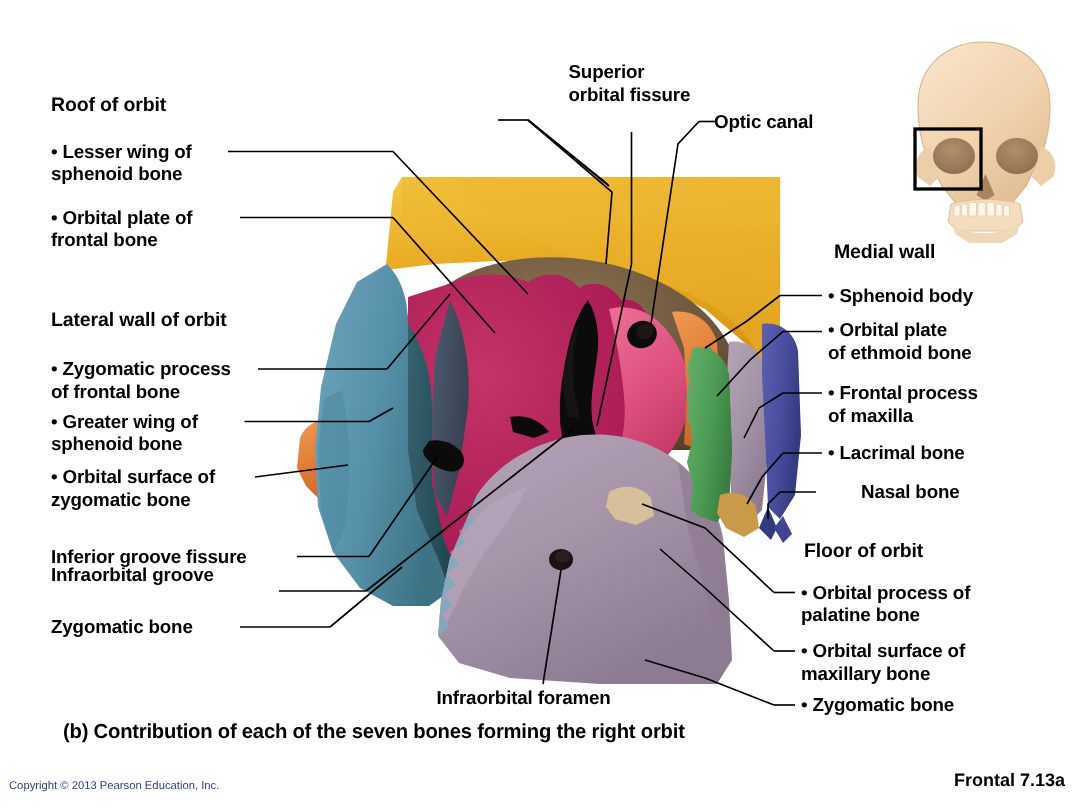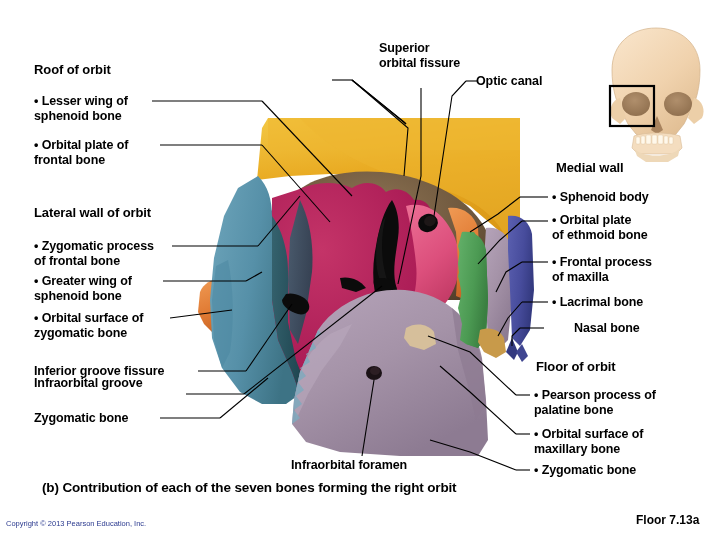--- a/index.html
+++ b/index.html
@@ -360,25 +360,25 @@
   <div class="lbl head" style="left:556px;top:161px;">Medial wall</div>
   <div class="lbl" style="left:552px;top:190px;">• Sphenoid body</div>
   <div class="lbl" style="left:552px;top:213px;">• Orbital plate
 of ethmoid bone</div>
   <div class="lbl" style="left:552px;top:255px;">• Frontal process
 of maxilla</div>
   <div class="lbl" style="left:552px;top:295px;">• Lacrimal bone</div>
   <div class="lbl" style="left:550px;top:321px;padding-left:24px;">Nasal bone</div>
 
   <div class="lbl head" style="left:536px;top:360px;">Floor of orbit</div>
-  <div class="lbl" style="left:534px;top:388px;">• Pearson process of
+  <div class="lbl" style="left:534px;top:388px;">• Orbital process of
 palatine bone</div>
   <div class="lbl" style="left:534px;top:427px;">• Orbital surface of
 maxillary bone</div>
   <div class="lbl" style="left:534px;top:463px;">• Zygomatic bone</div>
 
   <div class="lbl" style="left:291px;top:458px;text-align:center;">Infraorbital foramen</div>
 
   <div class="caption" style="left:42px;top:480px;">(b) Contribution of each of the seven bones forming the right orbit</div>
   <div class="copyright" style="left:6px;top:519px;">Copyright © 2013 Pearson Education, Inc.</div>
-  <div class="fignum" style="left:636px;top:513px;">Floor 7.13a</div>
+  <div class="fignum" style="left:636px;top:513px;">Frontal 7.13a</div>
 
 </div>
 
 </body></html>

